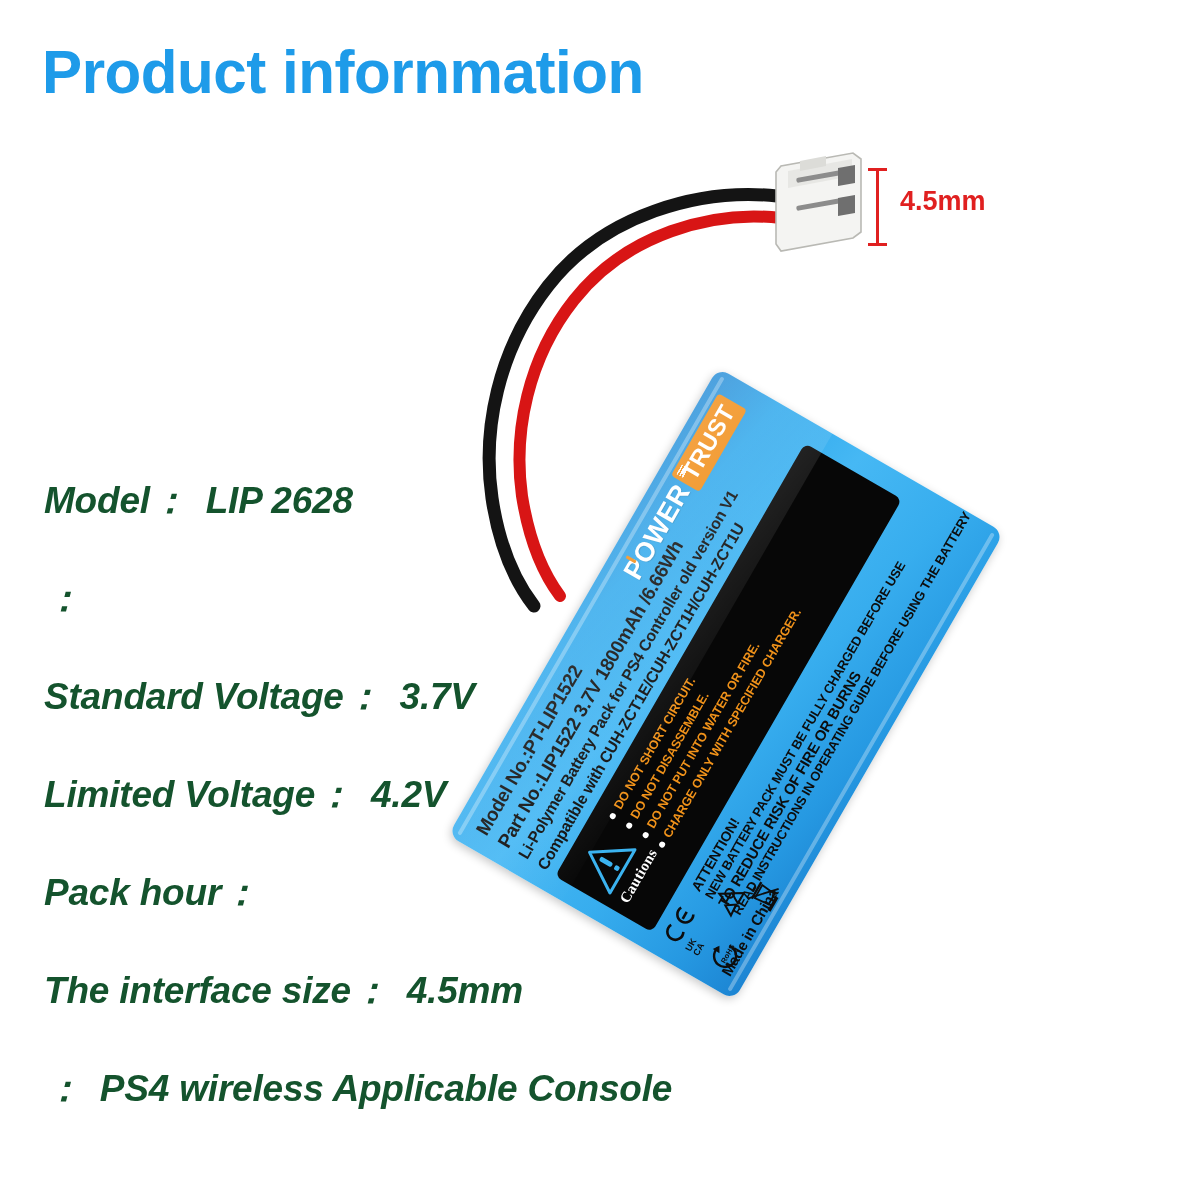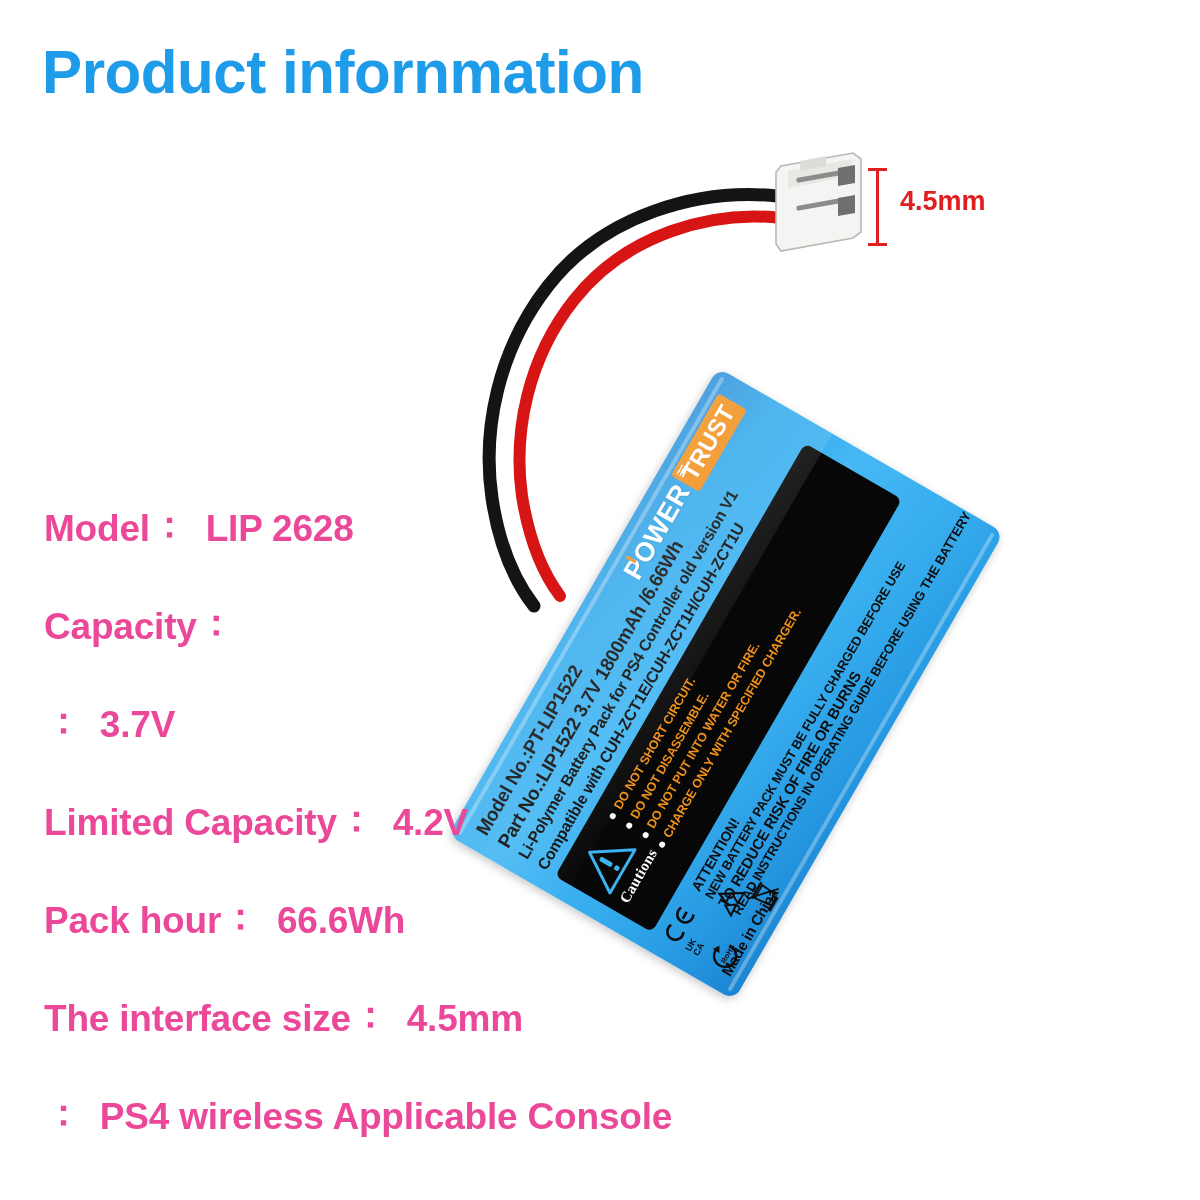--- a/index.html
+++ b/index.html
@@ -33,27 +33,28 @@
 
   
   #specs {
     position: absolute;
     left: 44px; top: 452px;
     width: 960px;
   }
   .spec-row {
     height: 98px;
     display: flex;
-    align-items: flex-end;
-    white-space: nowrap;
-    color: #ec4899;
+    align-items: center;
+    white-space: nowrap;
+    color: #14532d;
     font-size: 37px;
     font-weight: bold;
     font-family: "Liberation Sans", sans-serif;
     letter-spacing: -0.2px;
+    font-style: italic;
   }
   .spec-label { }
   .spec-colon {
     padding: 0 2px 0 1px;
     font-weight: bold;
   }
   .spec-value { padding-left: 16px; }
 
   
   #harness {
@@ -438,36 +439,35 @@
     </div>
   </div>
 
   <div id="specs">
     <div class="spec-row">
       <span class="spec-label">Model</span>
       <span class="spec-colon">：</span>
       <span class="spec-value">LIP 2628</span>
     </div>
     <div class="spec-row">
-      <span class="spec-label">Capacity</span>
-      <span class="spec-colon">：</span>
-    </div>
-    <div class="spec-row">
+      <span class="spec-colon">：</span>
+    </div>
+    <div class="spec-row">
+      <span class="spec-label">Standard Voltage</span>
       <span class="spec-colon">：</span>
       <span class="spec-value">3.7V</span>
     </div>
     <div class="spec-row">
-      <span class="spec-label">Limited Capacity</span>
+      <span class="spec-label">Limited Voltage</span>
       <span class="spec-colon">：</span>
       <span class="spec-value">4.2V</span>
     </div>
     <div class="spec-row">
       <span class="spec-label">Pack hour</span>
       <span class="spec-colon">：</span>
-      <span class="spec-value">66.6Wh</span>
     </div>
     <div class="spec-row">
       <span class="spec-label">The interface size</span>
       <span class="spec-colon">：</span>
       <span class="spec-value">4.5mm</span>
     </div>
     <div class="spec-row">
       <span class="spec-colon">：</span>
       <span class="spec-value">PS4 wireless Applicable Console</span>
     </div>

